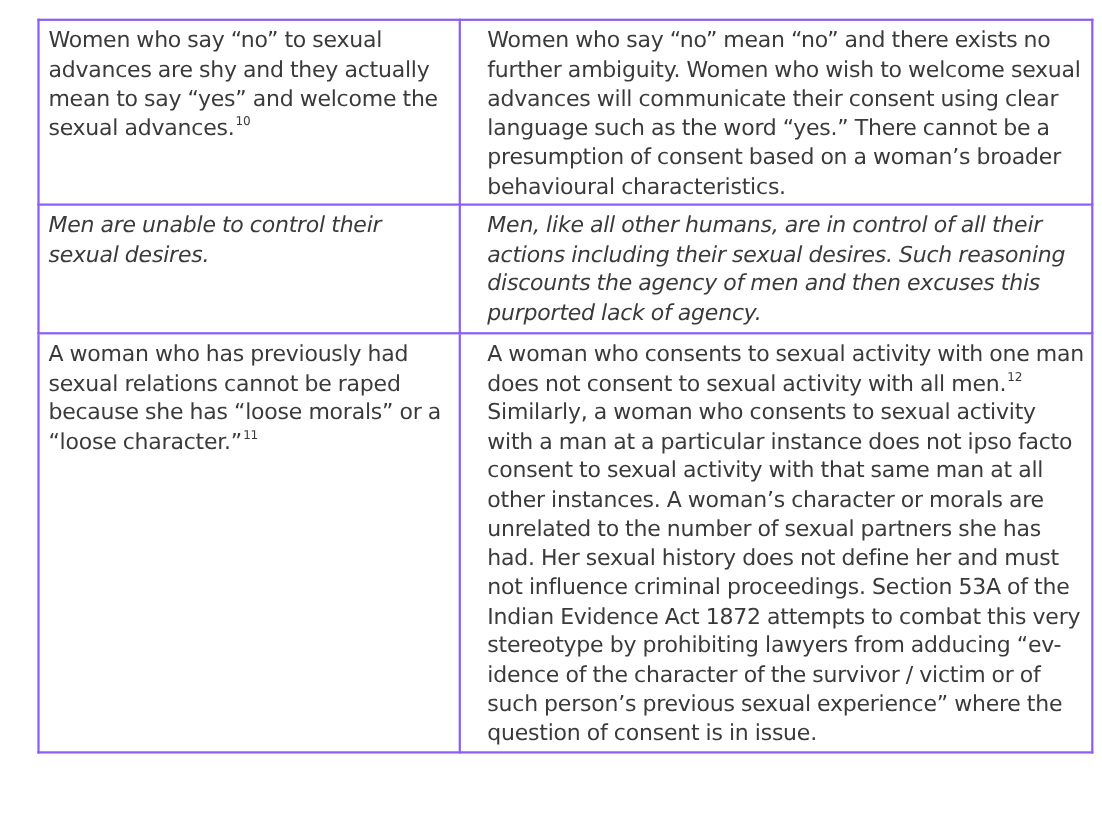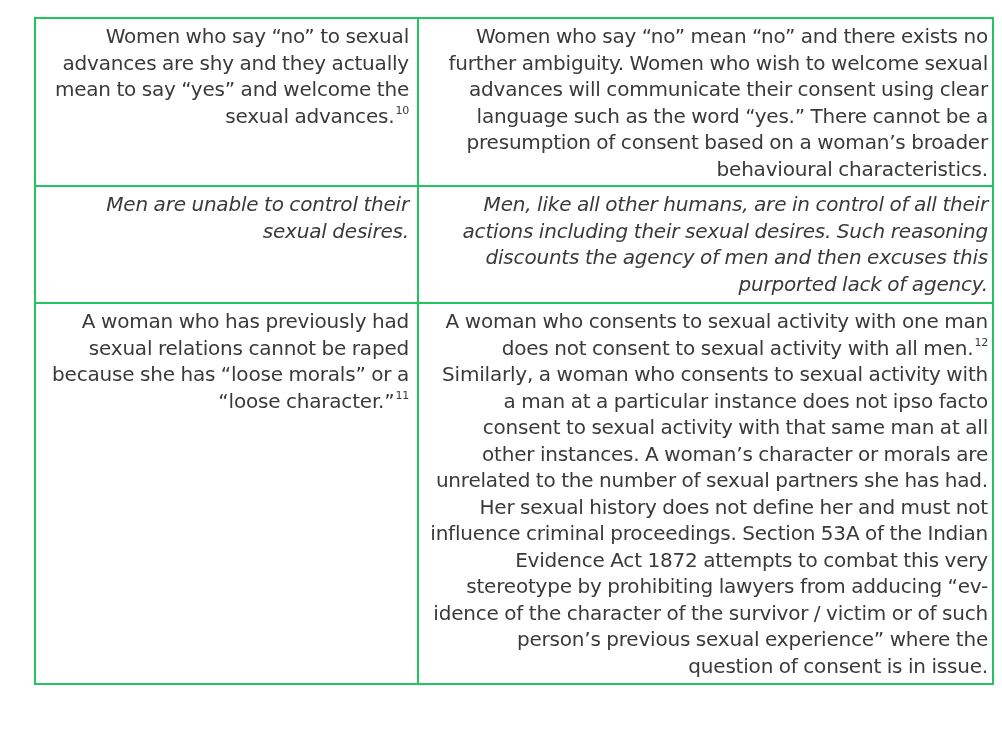--- a/index.html
+++ b/index.html
@@ -17,33 +17,32 @@
     }
     .myth-table {
       position: absolute;
       left: 34px;
       top: 17px;
       width: 958px;
       border-collapse: collapse;
       table-layout: fixed;
     }
     .myth-table td {
-      border: 2px solid #22c55e;
+      border: 2px solid #8b5cf6;
       vertical-align: top;
       padding: 4px 8px 3px 8px;
       font-size: 20px;
       line-height: 26.5px;
       letter-spacing: -0.2px;
       word-spacing: -0.5px;
-      text-align: right;
     }
     .myth-table col.col-myth { width: 383px; }
     .myth-table col.col-fact { width: 575px; }
     .myth-table td.fact {
-      padding-left: 9px;
+      padding-left: 24px;
       padding-right: 4px;
     }
     sup.fn {
       font-size: 11px;
       line-height: 0;
       vertical-align: 9px;
       margin-left: 1px;
     }
     .row-1 td { height: 158px; }
     .row-2 td { height: 108px; font-style: italic; }

